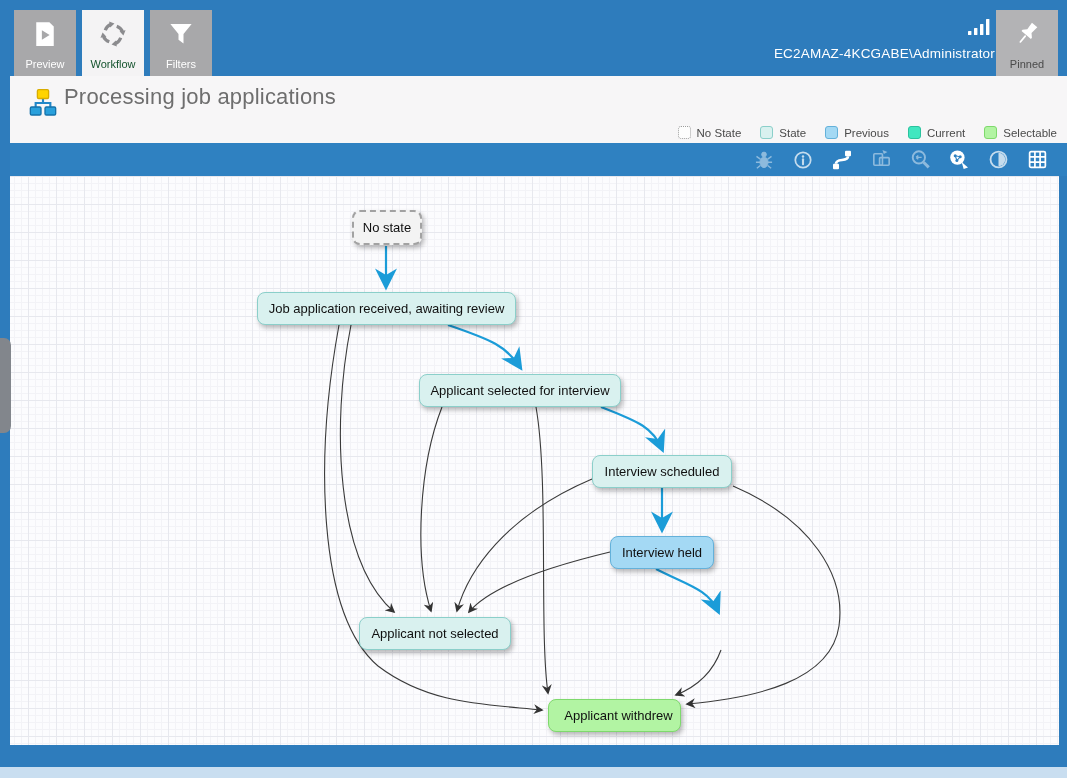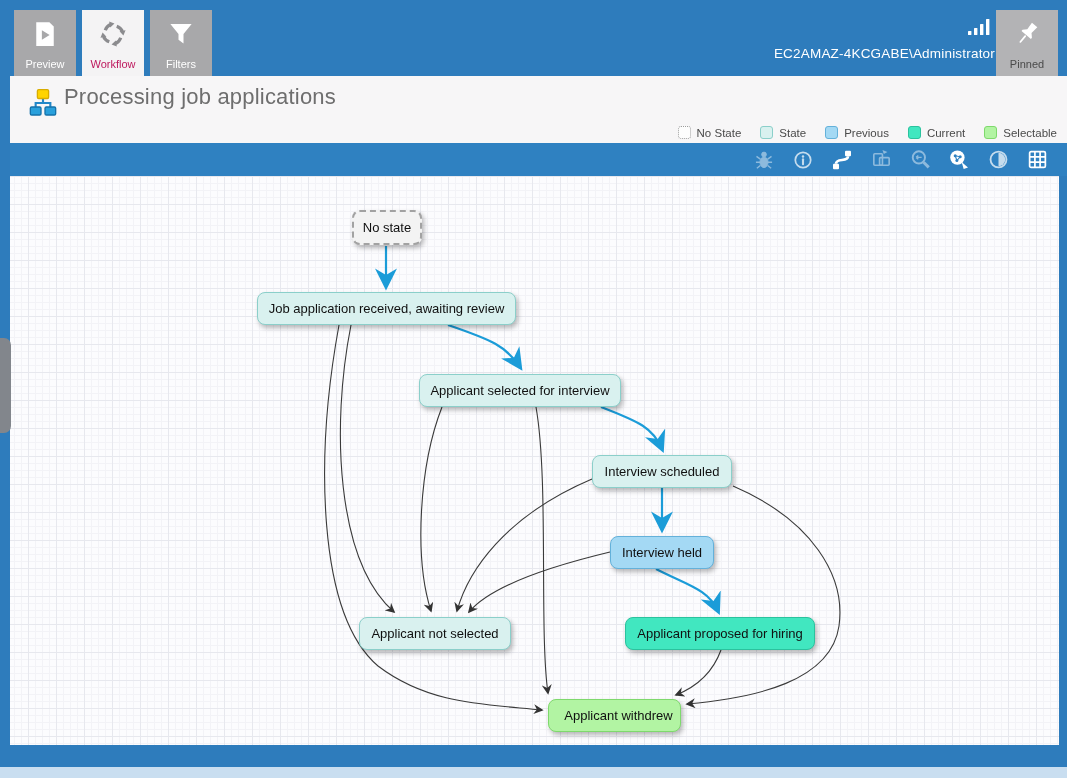--- a/index.html
+++ b/index.html
@@ -7,21 +7,21 @@
        font-family:"Liberation Sans",sans-serif;background:#fcfcfe;}
 
   
   .topbar{position:absolute;left:0;top:0;width:1067px;height:76px;background:#2e7cbc;}
   #tabs{position:absolute;left:14px;top:10px;display:flex;gap:6px;}
   .tab{width:62px;height:66px;background:#a8a8aa;display:flex;flex-direction:column;
        align-items:center;justify-content:flex-end;padding-bottom:5px;box-sizing:border-box;
        color:#ffffff;cursor:pointer;}
   .tab .tabicon{flex:1;display:flex;align-items:center;justify-content:center;color:#ffffff;}
   .tab .tablabel{font-size:11px;line-height:13px;}
-  .tab.active{background:#f4f3f4;color:#be185d;}
+  .tab.active{background:#f4f3f4;color:#14532d;}
   .tab.active .tabicon{color:#8b8b8e;}
   .tab.pinned{position:absolute;right:9px;top:10px;background:#b3b3b5;color:#4a4a4a;}
   .tab.pinned .tabicon{color:#ffffff;}
   .top-right{position:absolute;right:72px;top:0;height:76px;display:flex;flex-direction:column;
              align-items:flex-end;justify-content:center;gap:6px;color:#fff;}
   .user{font-size:13.5px;letter-spacing:.2px;}
   .signal{margin-right:2px;}
 
   
   .titlebar{position:absolute;left:0;top:76px;width:1067px;height:67px;background:#f7f6f7;}
@@ -265,23 +265,20 @@
       </div>
       <div class="node" style="left: 592px; top: 279px; width: 140px; height: 33px; background: rgb(217, 241, 239); border: 1px solid rgb(139, 207, 202);">
         <span>Interview scheduled</span>
       </div>
       <div class="node" style="left: 610px; top: 360px; width: 104px; height: 33px; background: rgb(164, 217, 244); border: 1px solid rgb(100, 177, 218);">
         <span>Interview held</span>
       </div>
       <div class="node" style="left: 359px; top: 441px; width: 152px; height: 33px; background: rgb(217, 241, 239); border: 1px solid rgb(139, 207, 202);">
         <span>Applicant not selected</span>
       </div>
-      <div class="node" style="left: 625px; top: 441px; width: 190px; height: 33px; background: rgb(65, 231, 192); border: 1px solid rgb(43, 194, 158);">
-        <span>Applicant proposed for hiring</span>
-      </div>
       <div class="node" style="left: 548px; top: 523px; width: 133px; height: 33px; background: rgb(178, 244, 163); border: 1px solid rgb(127, 217, 109); padding-left: 8px;">
         <span>Applicant withdrew</span>
       </div>
     </div>
 
   <div class="left-strip"></div>
   <div class="flyout-handle"></div>
   <div class="right-strip"></div>
   <div class="bottombar"></div>
   <div class="bottomstrip"></div>

